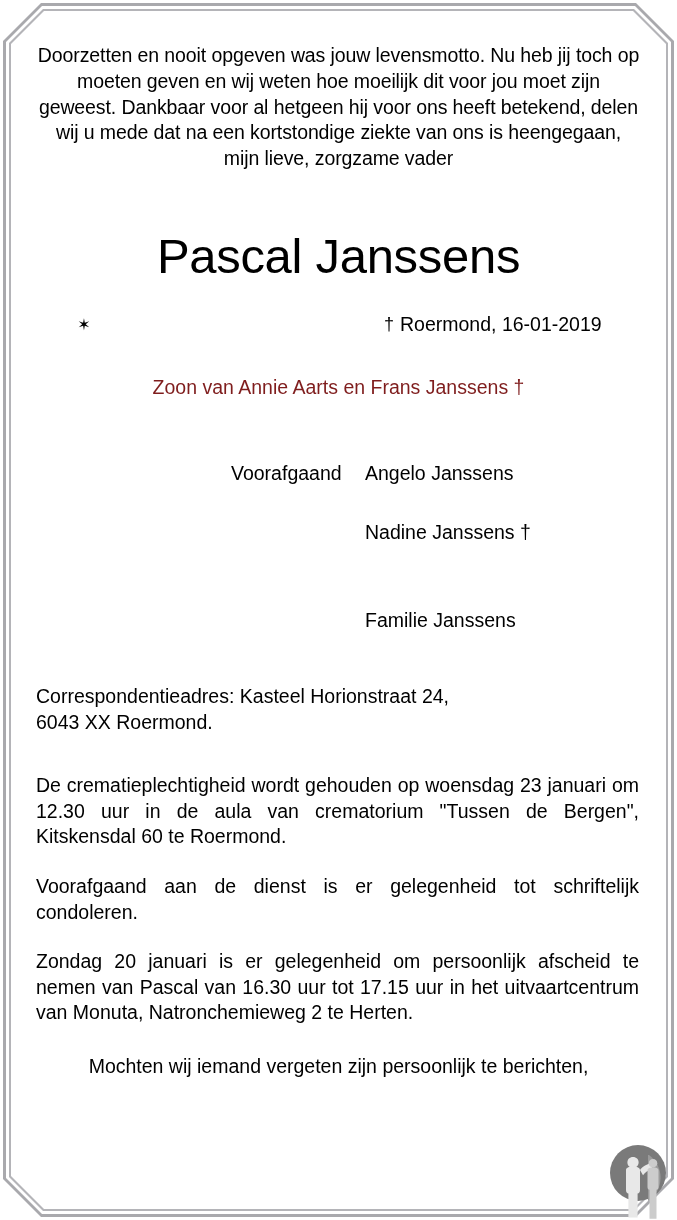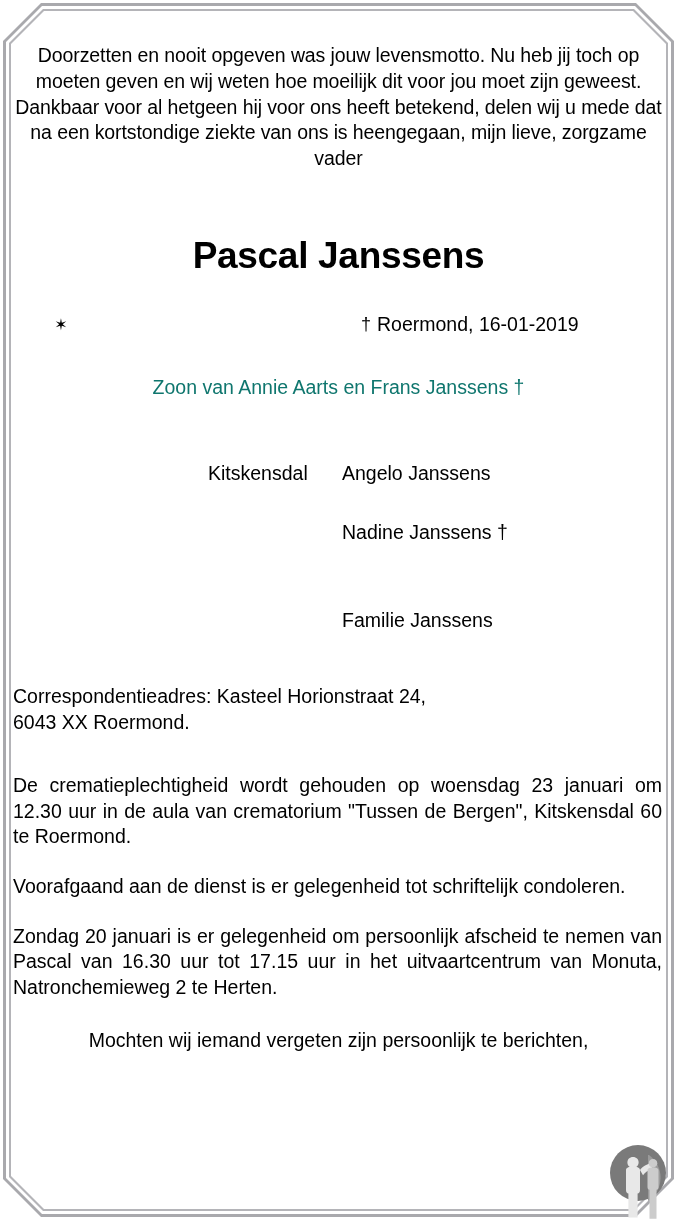--- a/index.html
+++ b/index.html
@@ -66,39 +66,39 @@
                        calc(100% - 33px) 100%, 33px 100%, 0 calc(100% - 33px), 0 33px);
     pointer-events: none;
   }
 
   
   .content {
     position: absolute;
     left: 0; top: 0;
     width: 677px;
     height: 1220px;
-    padding: 0 12px;
+    padding: 0 35px;
   }
 
   .intro {
     margin-top: 43px;
     font-size: 19.5px;
     line-height: 25.8px;
     text-align: center;
     color: #000;
     letter-spacing: -0.1px;
     padding: 0 2px;
   }
 
   .deceased-name {
     margin-top: 56px;
     text-align: center;
-    font-size: 37px;
+    font-size: 49px;
     line-height: 56px;
-    font-weight: 700;
+    font-weight: 400;
     color: #000;
     letter-spacing: -0.3px;
   }
 
   .dates-row {
     margin-top: 28px;
     display: flex;
     font-size: 19.5px;
     line-height: 24px;
     color: #000;
@@ -113,21 +113,21 @@
     font-size: 17px;
   }
   .sym-star { font-size: 16px; position: relative; top: 1px; }
   .sym-cross { font-size: 18px; }
 
   .parents {
     margin-top: 39px;
     text-align: center;
     font-size: 19.5px;
     line-height: 24px;
-    color: #0f766e;
+    color: #7f1d1d;
   }
 
   .survivors {
     margin-top: 62px;
     padding-left: 196px;
     color: #000;
     font-size: 19.5px;
     line-height: 24px;
   }
   .surv-row {
@@ -189,21 +189,21 @@
       <div class="date-death">
         <span class="sym sym-cross">†</span>
         <span>Roermond, 16-01-2019</span>
       </div>
     </div>
 
     <p class="parents">Zoon van Annie Aarts en Frans Janssens †</p>
 
     <div class="survivors">
       <div class="surv-row">
-        <span class="surv-place">Kitskensdal</span>
+        <span class="surv-place">Voorafgaand</span>
         <span class="surv-name">Angelo Janssens</span>
       </div>
       <div class="surv-gap-sm"></div>
       <div class="surv-row">
         <span class="surv-place"></span>
         <span class="surv-name">Nadine Janssens †</span>
       </div>
       <div class="surv-gap-lg"></div>
       <div class="surv-row">
         <span class="surv-place"></span>

